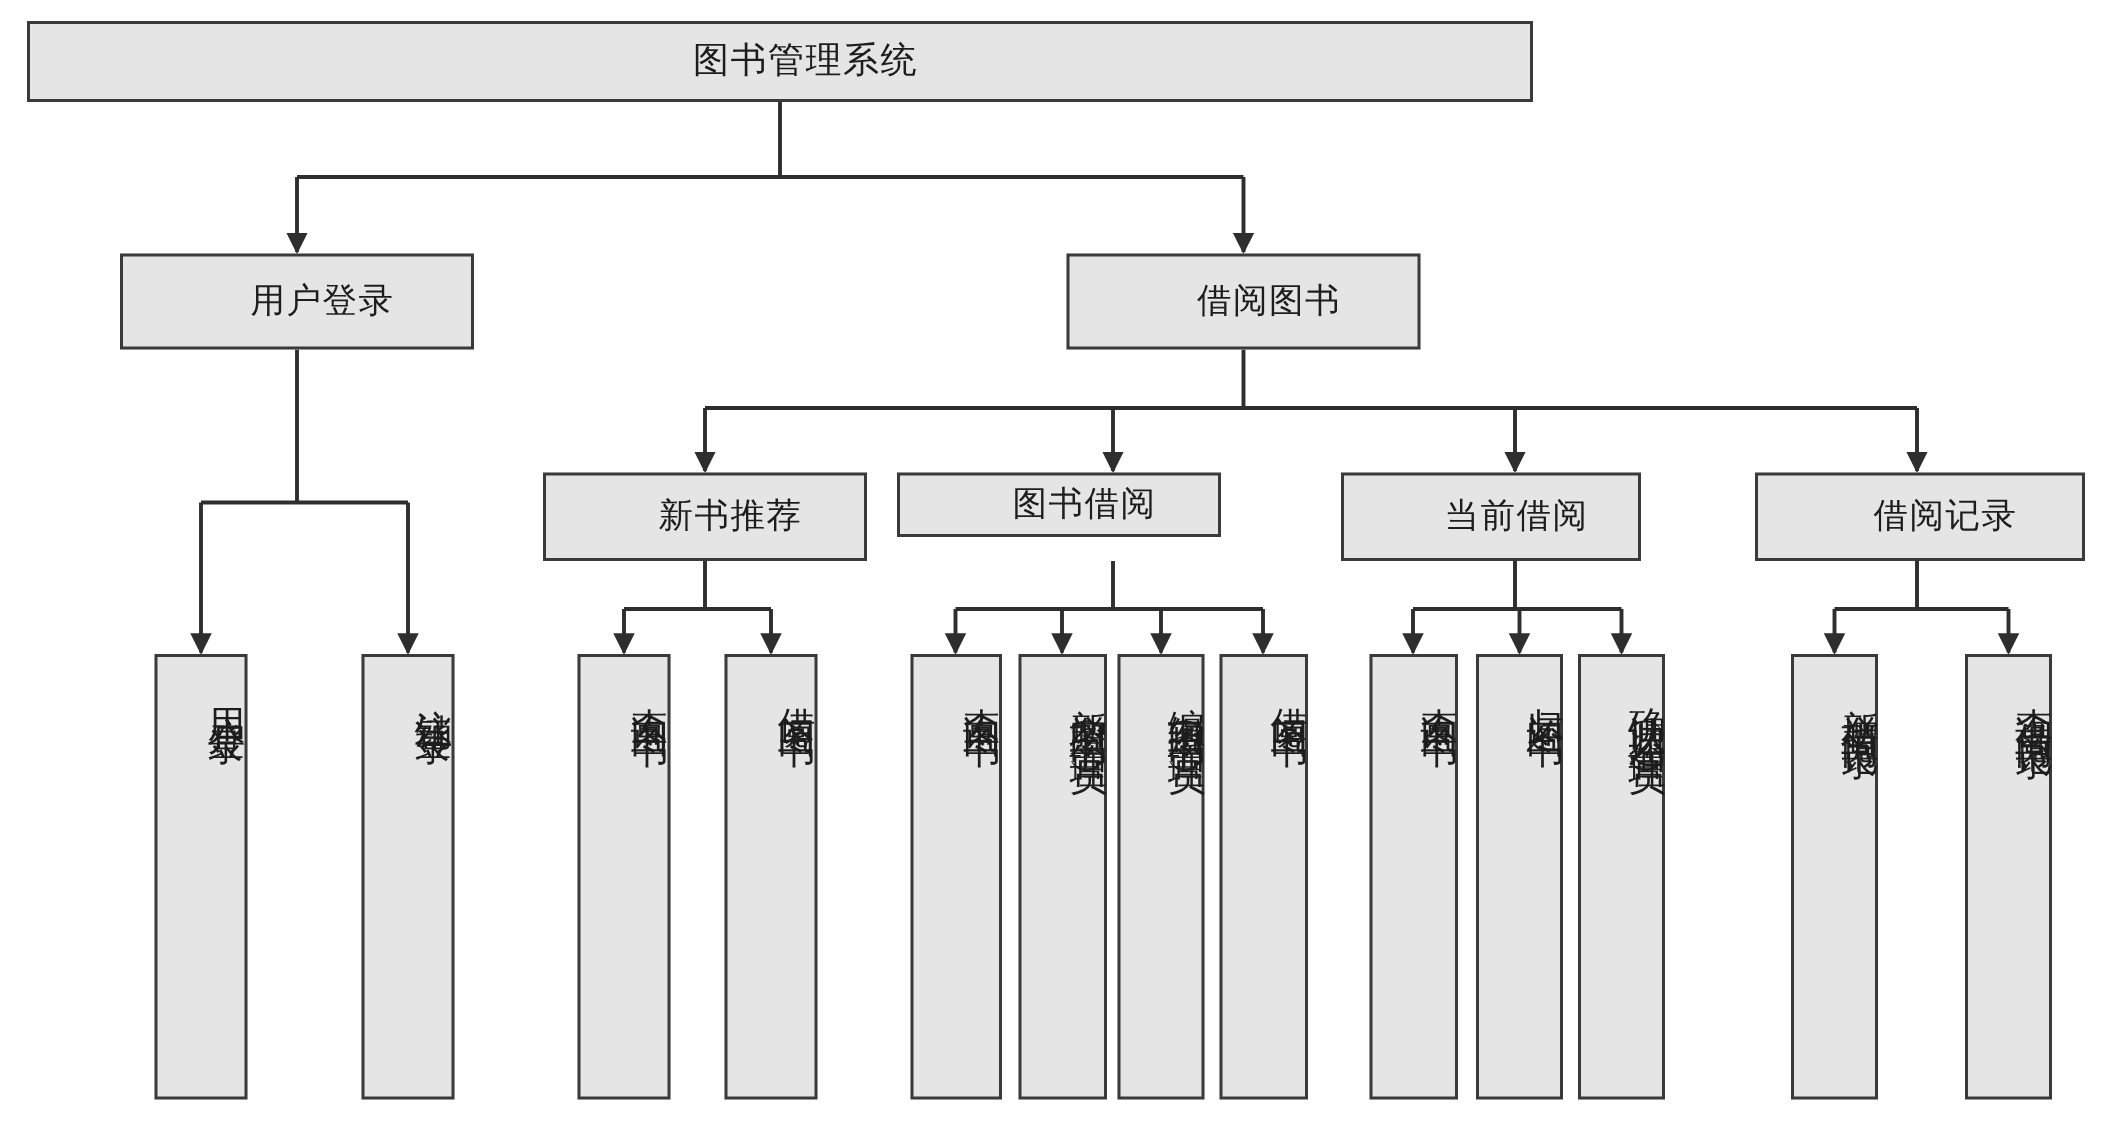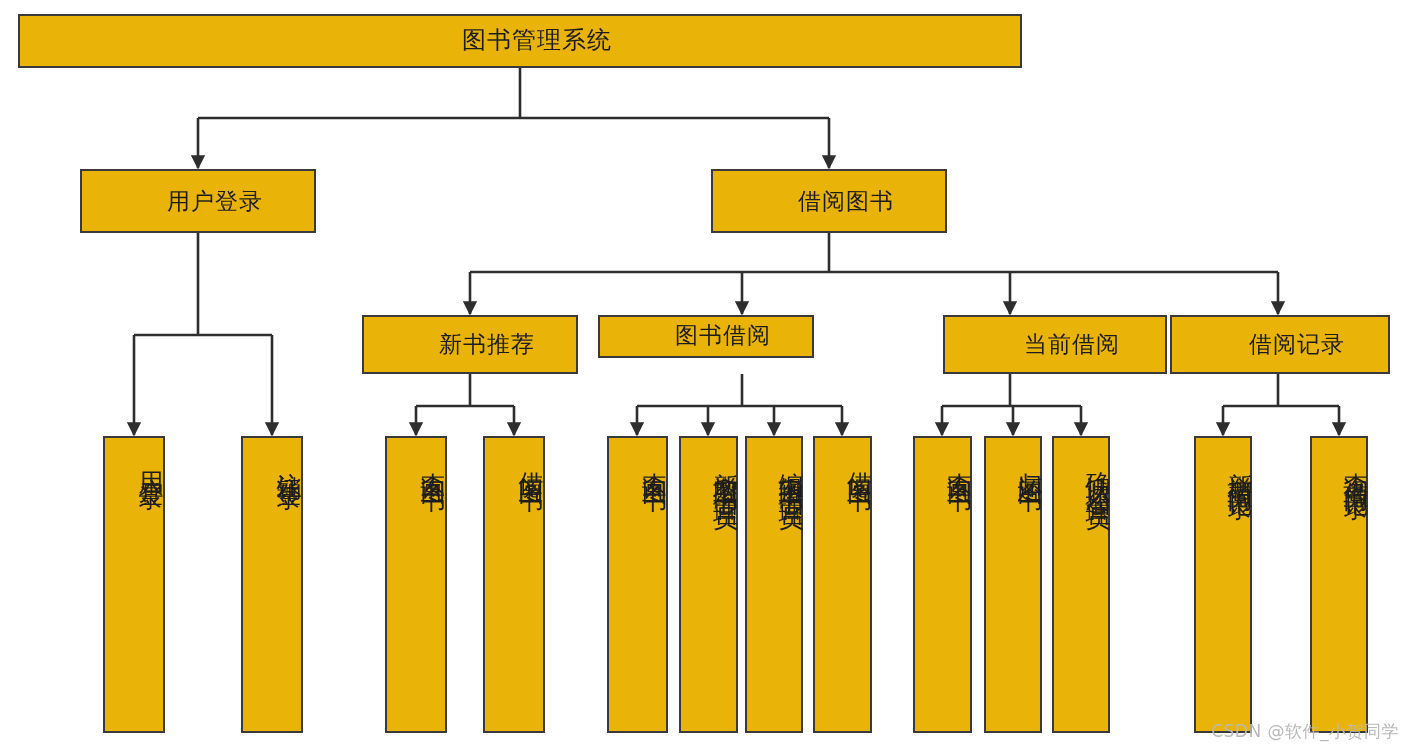--- a/index.html
+++ b/index.html
@@ -1,21 +1,21 @@
 <!DOCTYPE html>
 <html><head>
 <meta charset="utf-8">
 <title>图书管理系统 功能结构图</title>
 <style>
   html,body{margin:0;padding:0;background:#ffffff;}
   body{font-family:"DejaVu Sans","Liberation Sans",sans-serif;}
   #canvas{position:relative;width:1405px;height:747px;background:#fff;overflow:hidden;}
   #edges{position:absolute;left:0;top:0;width:1405px;height:747px;pointer-events:none;}
 
-  .node{position:absolute;box-sizing:border-box;background:#eab308;
+  .node{position:absolute;box-sizing:border-box;background:#e5e5e5;
         border:2px solid #3a3a3a;display:flex;align-items:center;justify-content:center;
         color:#1d1d1d;padding-left:34px;}
   .node .label{display:block;text-align:center;line-height:1.16;white-space:pre;}
 
   
   .h-node .label{font-size:23px;letter-spacing:1px;}
   .root .label{font-size:24px;letter-spacing:1px;}
 
   
   .v-node{align-items:flex-start;justify-content:center;padding-top:14px;}
@@ -85,21 +85,21 @@
         <span class="label">借阅图书</span>
       </div>
     </div>
   <div id="level3-container">
       <div class="node h-node" style="left: 362px; top: 315px; width: 216px; height: 59px;">
         <span class="label">新书推荐</span>
       </div>
       <div class="node h-node" style="left: 598px; top: 315px; width: 216px; height: 43px; font-family: Liberation Serif, serif;">
         <span class="label">图书借阅</span>
       </div>
-      <div class="node h-node" style="left: 943px; top: 315px; width: 224px; height: 59px;">
+      <div class="node h-node" style="left: 894px; top: 315px; width: 200px; height: 59px;">
         <span class="label">当前借阅</span>
       </div>
       <div class="node h-node" style="left: 1170px; top: 315px; width: 220px; height: 59px; justify-content: center;">
         <span class="label">借阅记录</span>
       </div>
     </div>
   <div id="leaf-container">
       <div class="node v-node" style="left: 103px; top: 436px; width: 62px; height: 297px;">
         <span class="label">用户登录</span>
       </div>
@@ -134,14 +134,13 @@
         <span class="label">确认归还（管理员）</span>
       </div>
       <div class="node v-node" style="left: 1194px; top: 436px; width: 58px; height: 297px;">
         <span class="label">新增借阅记录</span>
       </div>
       <div class="node v-node" style="left: 1310px; top: 436px; width: 58px; height: 297px;">
         <span class="label">查询借阅记录</span>
       </div>
     </div>
 
-  <div id="watermark">CSDN @软件_小贺同学</div>
 </div>
 
 </body></html>

